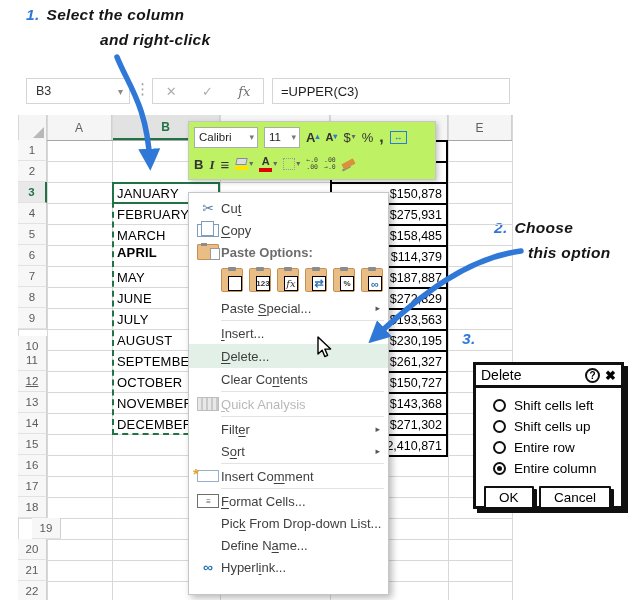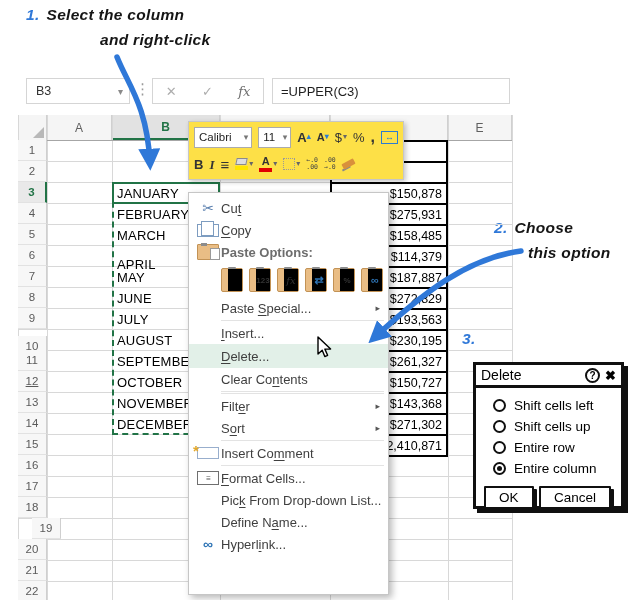--- a/index.html
+++ b/index.html
@@ -30,21 +30,21 @@
   .rh{position:absolute;left:18px;width:29px;background:#f7f7f7;display:flex;align-items:center;justify-content:center;font-size:11.5px;color:#5a5a5a;border-right:1px solid #cfcfcf;border-bottom:1px solid #e2e2e2}
   .rh.sel{color:var(--green);font-weight:700;background:#e9e9e9;border-right:2px solid var(--green)}
   .gvl{position:absolute;width:1px;background:var(--grid)}
   .ghl{position:absolute;height:1px;background:var(--grid)}
   .mcell{position:absolute;font-size:13px;color:#000;display:flex;align-items:center;padding-left:4px;background:transparent;letter-spacing:.2px}
   .vcell{position:absolute;border:2px solid #000;background:#fff;display:flex;align-items:center;justify-content:flex-end;padding-right:4px;font-size:12.5px;color:#000}
   #activecell{position:absolute;border:2px solid var(--green);z-index:5}
   #ants{position:absolute;border:2px dashed var(--green);z-index:6}
 
   
-  #minibar{position:absolute;left:188px;top:121px;width:216px;height:59px;background:#fde047;border:1px solid var(--menuborder);box-shadow:2px 2px 5px rgba(0,0,0,.22);z-index:25;padding:3px 5px;display:flex;flex-direction:column;justify-content:space-between}
+  #minibar{position:absolute;left:188px;top:121px;width:248px;height:59px;background:#bef264;border:1px solid var(--menuborder);box-shadow:2px 2px 5px rgba(0,0,0,.22);z-index:25;padding:3px 5px;display:flex;flex-direction:column;justify-content:space-between}
   .mb-row{display:flex;align-items:center;gap:6px;height:24px}
   .combo{height:21px;background:#fff;border:1px solid #ababab;display:flex;align-items:center;justify-content:space-between;font-size:11.5px;color:#222;padding-left:4px}
   .combo .dd{color:#777;font-size:9px;padding:0 3px}
   .mbtn{display:flex;align-items:center;font-size:13px;color:#333;line-height:1}
   .mbtn .dd{font-size:8px;color:#666;margin-left:1px}
   .mbtn .stack{display:flex;flex-direction:column;font-size:6.5px;color:#444;line-height:1.1;font-family:"DejaVu Sans Mono",monospace}
   .bld{font-weight:700}
   .itl{font-style:italic;font-family:"Liberation Serif",serif;font-weight:700}
   .growA{font-weight:600}.growA sup{color:#2b7cd3;font-size:8px;vertical-align:top}
   .colorbar{display:flex;flex-direction:column;align-items:center}
@@ -62,21 +62,21 @@
   .mi .ico{width:22px;display:flex;align-items:center;justify-content:center;margin-right:2px;flex:none}
   .mi .lbl{white-space:nowrap}
   .mi .lbl u{text-underline-offset:2px}
   .mi.disabled{color:#b9b9b9}
   .mi .sub{position:absolute;right:8px;font-size:9px;color:#555}
   .mlabel{font-weight:700;color:#6d6d6d}
   .m-sep{height:1px;background:#e3e3e3;margin:1px 4px 1px 32px}
   .m-icons{height:34px;display:flex;align-items:center;gap:6px;padding-left:32px}
   .clip{width:22px;height:24px;background:#e9bd85;border:1px solid #c29255;border-radius:2px;position:relative}
   .clip::before{content:"";position:absolute;top:-2px;left:6px;width:8px;height:4px;background:#8c8c8c;border-radius:1px}
-  .clip .pg{position:absolute;right:0px;bottom:0px;width:14px;height:22px;background:#fff;border:7px solid #000000;display:flex;align-items:center;justify-content:center;font-size:8px;font-weight:700;color:#333}
+  .clip .pg{position:absolute;right:0px;bottom:0px;width:14px;height:15px;background:#fff;border:1px solid #000000;display:flex;align-items:center;justify-content:center;font-size:8px;font-weight:700;color:#333}
   .clip .pg.fx{font-family:"DejaVu Serif",serif;font-style:italic;font-size:10px;font-weight:400}
   .clip .pg.blue{color:#2e74b5;font-size:11px}
   
   .ic-cut{font-size:14px;color:#5a7fae}
   .ic-copy{width:11px;height:13px;border:1px solid #7d9cc0;background:#fff;position:relative}
   .ic-copy::after{content:"";position:absolute;left:3px;top:-4px;width:11px;height:13px;border:1px solid #7d9cc0;background:#fff}
   .ic-paste{width:13px;height:16px;background:#e9bd85;border:1px solid #c29255;border-radius:1px;position:relative}
   .ic-paste::before{content:"";position:absolute;top:-2px;left:3px;width:6px;height:3px;background:#8c8c8c}
   .ic-paste::after{content:"";position:absolute;right:-2px;bottom:-1px;width:8px;height:10px;background:#fff;border:1px solid #9a9a9a}
   .ic-quick{width:14px;height:14px;border:1px solid #bdbdbd;background:repeating-linear-gradient(90deg,#e8e8e8 0 3px,#c9c9c9 3px 5px)}
@@ -209,21 +209,21 @@
       <div class="vcell" style="position: absolute; left: 330px; top: 308px; width: 118px; height: 23px;">$193,563</div>
       <div class="vcell" style="position: absolute; left: 330px; top: 329px; width: 118px; height: 23px;">$230,195</div>
       <div class="vcell" style="position: absolute; left: 330px; top: 350px; width: 118px; height: 23px;">$261,327</div>
       <div class="vcell" style="position: absolute; left: 330px; top: 371px; width: 118px; height: 23px;">$150,727</div>
       <div class="vcell" style="position: absolute; left: 330px; top: 392px; width: 118px; height: 23px;">$143,368</div>
       <div class="vcell" style="position: absolute; left: 330px; top: 413px; width: 118px; height: 23px;">$271,302</div>
       <div class="vcell" style="position: absolute; left: 330px; top: 434px; width: 118px; height: 23px;">$2,410,871</div>
       <div class="mcell" style="position: absolute; left: 113px; top: 183px; width: 106px; height: 20px;">JANUARY</div>
       <div class="mcell" style="position: absolute; left: 113px; top: 204px; width: 106px; height: 20px;">FEBRUARY</div>
       <div class="mcell" style="position: absolute; left: 113px; top: 225px; width: 106px; height: 20px;">MARCH</div>
-      <div class="mcell" style="position: absolute; left: 113px; top: 254px; width: 106px; height: 20px;">APRIL</div>
+      <div class="mcell" style="position: absolute; left: 113px; top: 242px; width: 106px; height: 20px; font-weight: bold;">APRIL</div>
       <div class="mcell" style="position: absolute; left: 113px; top: 267px; width: 106px; height: 20px;">MAY</div>
       <div class="mcell" style="position: absolute; left: 113px; top: 288px; width: 106px; height: 20px;">JUNE</div>
       <div class="mcell" style="position: absolute; left: 113px; top: 309px; width: 106px; height: 20px;">JULY</div>
       <div class="mcell" style="position: absolute; left: 113px; top: 330px; width: 106px; height: 20px;">AUGUST</div>
       <div class="mcell" style="position: absolute; left: 113px; top: 351px; width: 106px; height: 20px;">SEPTEMBER</div>
       <div class="mcell" style="position: absolute; left: 113px; top: 372px; width: 106px; height: 20px;">OCTOBER</div>
       <div class="mcell" style="position: absolute; left: 113px; top: 393px; width: 106px; height: 20px;">NOVEMBER</div>
       <div class="mcell" style="position: absolute; left: 113px; top: 414px; width: 106px; height: 20px;">DECEMBER</div>
       <div id="activecell" style="position: absolute; left: 112px; top: 182px; width: 108px; height: 22px;"></div>
       <div id="ants" style="position: absolute; left: 112px; top: 182px; width: 108px; height: 253px;"></div>
@@ -352,20 +352,24 @@
       </div>
       <div class="mi hl delete-row">
         <span class="ico"></span>
         <span class="lbl"><u>D</u>elete...</span>
       </div>
       <div class="mi">
         <span class="ico"></span>
         <span class="lbl">Clear Co<u>n</u>tents</span>
       </div>
       <div class="m-sep"></div>
+      <div class="mi disabled">
+        <span class="ico ic-quick"></span>
+        <span class="lbl"><u>Q</u>uick Analysis</span>
+      </div>
       <div class="m-sep"></div>
       <div class="mi">
         <span class="ico"></span>
         <span class="lbl">Filt<u>e</u>r</span>
         <span class="sub">▸</span>
       </div>
       <div class="mi">
         <span class="ico"></span>
         <span class="lbl">S<u>o</u>rt</span>
         <span class="sub">▸</span>

